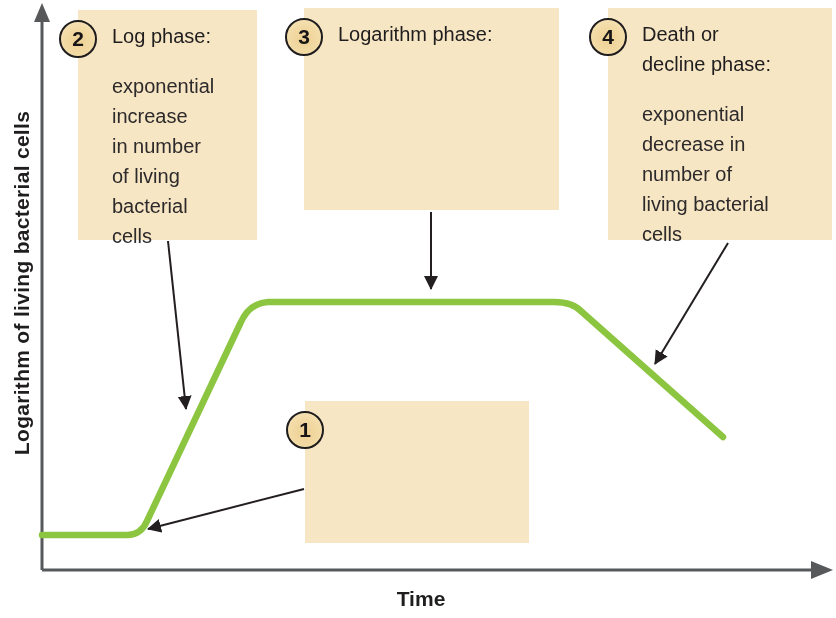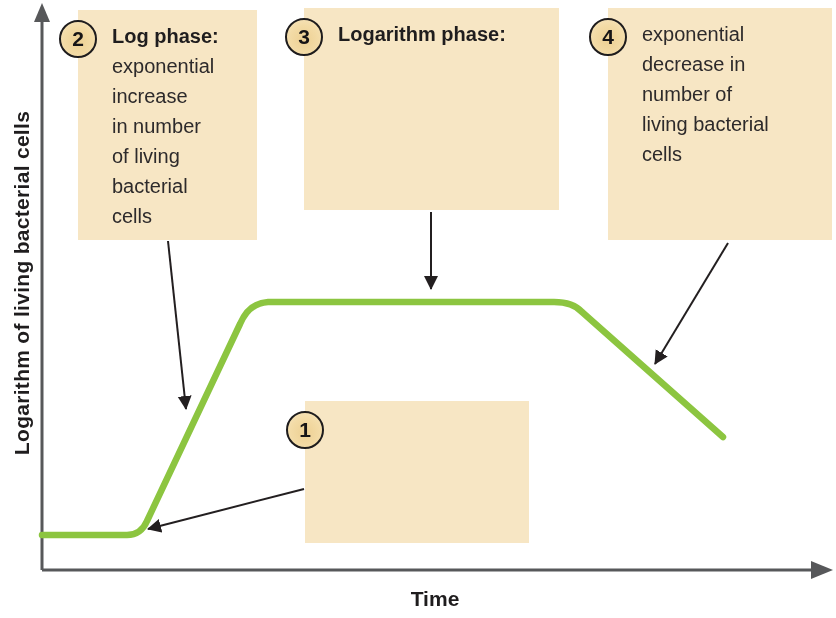--- a/index.html
+++ b/index.html
@@ -14,22 +14,22 @@
 
   .callout {
     position:absolute;
     background:#f7e6c4;
     box-sizing:border-box;
     padding:11px 6px 0 34px;
     font-size:20px;
     line-height:30px;
     color:#2d2a2b;
   }
-  .callout .title { font-weight:bold; color:#1f1d1e; white-space:pre-line; }
-  .callout .body  { white-space:pre-line; }
+  .callout .title { font-weight:normal; color:#1f1d1e; white-space:pre-line; }
+  .callout .body  { white-space:pre-line;margin-top:20px; }
 
   .badge {
     position:absolute; left:-19px; top:10px;
     width:38px; height:38px; box-sizing:border-box;
     border:2.5px solid #1e1c1d; border-radius:50%;
     background:radial-gradient(circle at 50% 58%, #edd093 0%, #f3dba6 55%, #f7e6c2 100%);
     display:flex; align-items:center; justify-content:center;
     font-weight:bold; font-size:21px; color:#161415;
   }
 
@@ -38,21 +38,21 @@
   #callout-death      { left:608px; top:8px;   width:224px; height:232px; }
   #callout-lag        { left:305px; top:401px; width:224px; height:142px; }
 
   .y-label {
     position:absolute; left:22px; top:283px;
     transform:translate(-50%,-50%) rotate(-90deg);
     font-weight:bold; font-size:21px; color:#1f1d1e;
     white-space:nowrap; letter-spacing:0.3px;
   }
   .x-label {
-    position:absolute; left:45px; top:587px; width:780px;
+    position:absolute; left:31px; top:587px; width:780px;
     text-align:center; font-weight:bold; font-size:21px; color:#1f1d1e;
   }
 </style>
 </head>
 <body>
 
 <div class="figure">
 
   <svg class="plot" width="836" height="618" viewBox="0 0 836 618">
     <defs>
@@ -89,20 +89,22 @@
 cells</div>
   </div>
 
   <div class="callout" id="callout-stationary">
     <span class="badge">3</span>
     <div class="title">Logarithm phase:</div>
   </div>
 
   <div class="callout" id="callout-death">
     <span class="badge">4</span>
+    <div class="title">Death or
+decline phase:</div>
     <div class="body">exponential
 decrease in
 number of
 living bacterial
 cells</div>
   </div>
 
   <div class="callout" id="callout-lag">
     <span class="badge">1</span>
   </div>

